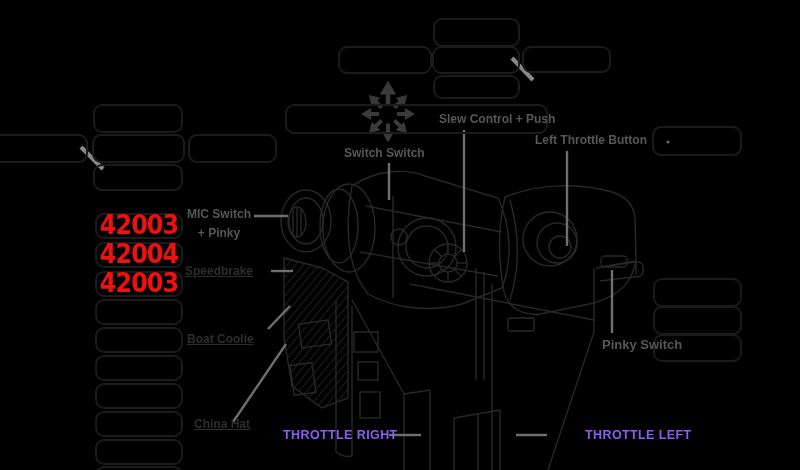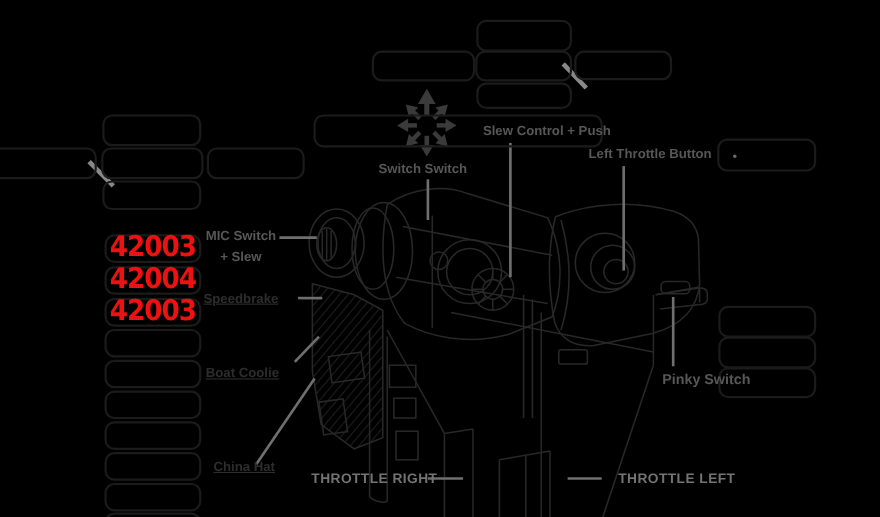--- a/index.html
+++ b/index.html
@@ -3,21 +3,21 @@
 <meta charset="utf-8">
 <style>
   html,body{margin:0;padding:0;background:#000;}
   #stage{position:relative;width:800px;height:470px;background:#000;overflow:hidden;
          font-family:"Liberation Sans",sans-serif;}
   .callout{position:absolute;border:2px solid #1b1b1b;border-radius:9px;
            background:transparent;box-sizing:border-box;}
   .lbl{position:absolute;font-weight:700;font-size:12px;color:#575757;
        white-space:nowrap;line-height:14px;}
   .lbl.faint{color:#2d2d2d;text-decoration:underline;}
-  .lbl.caps{font-size:12.5px;letter-spacing:0.4px;color:#737373;}
+  .lbl.caps{font-size:12.5px;letter-spacing:0.4px;color:#8b5cf6;}
   .lbl.center{text-align:center;}
   .partnum{position:absolute;font-family:"DejaVu Sans",sans-serif;font-weight:700;
            font-size:26px;letter-spacing:-1px;color:#ee1111;text-align:center;
            line-height:27px;transform:scaleX(.92);}
   svg{position:absolute;left:0;top:0;}
 </style>
 </head>
 <body>
 
 <div id="stage">
@@ -186,25 +186,25 @@
   <div class="partnum" style="left:96px;top:212px;width:86px">42003</div>
   <div class="partnum" style="left:96px;top:241px;width:86px">42004</div>
   <div class="partnum" style="left:96px;top:270px;width:86px">42003</div>
 
   <div class="lbl" style="left:344px;top:146px">Switch Switch</div>
   <div class="lbl" style="left:535px;top:133px">Left Throttle Button</div>
   <div class="lbl" style="left:439px;top:112px">Slew Control + Push</div>
 
   <div class="lbl center" style="left:183px;top:207px;width:72px">
     <div>MIC Switch</div>
-    <div style="margin-top:5px">+ Slew</div>
+    <div style="margin-top:5px">+ Pinky</div>
   </div>
 
   <div class="lbl faint" style="left:185px;top:264px">Speedbrake</div>
   <div class="lbl faint" style="left:187px;top:332px">Boat Coolie</div>
   <div class="lbl faint" style="left:194px;top:417px">China Hat</div>
 
   <div class="lbl" style="left:602px;top:338px;font-size:13px">Pinky Switch</div>
 
   <div class="lbl caps" style="left:283px;top:428px">THROTTLE RIGHT</div>
-  <div class="lbl caps" style="left:562px;top:428px">THROTTLE LEFT</div>
+  <div class="lbl caps" style="left:585px;top:428px">THROTTLE LEFT</div>
 
 </div>
 
 </body></html>

